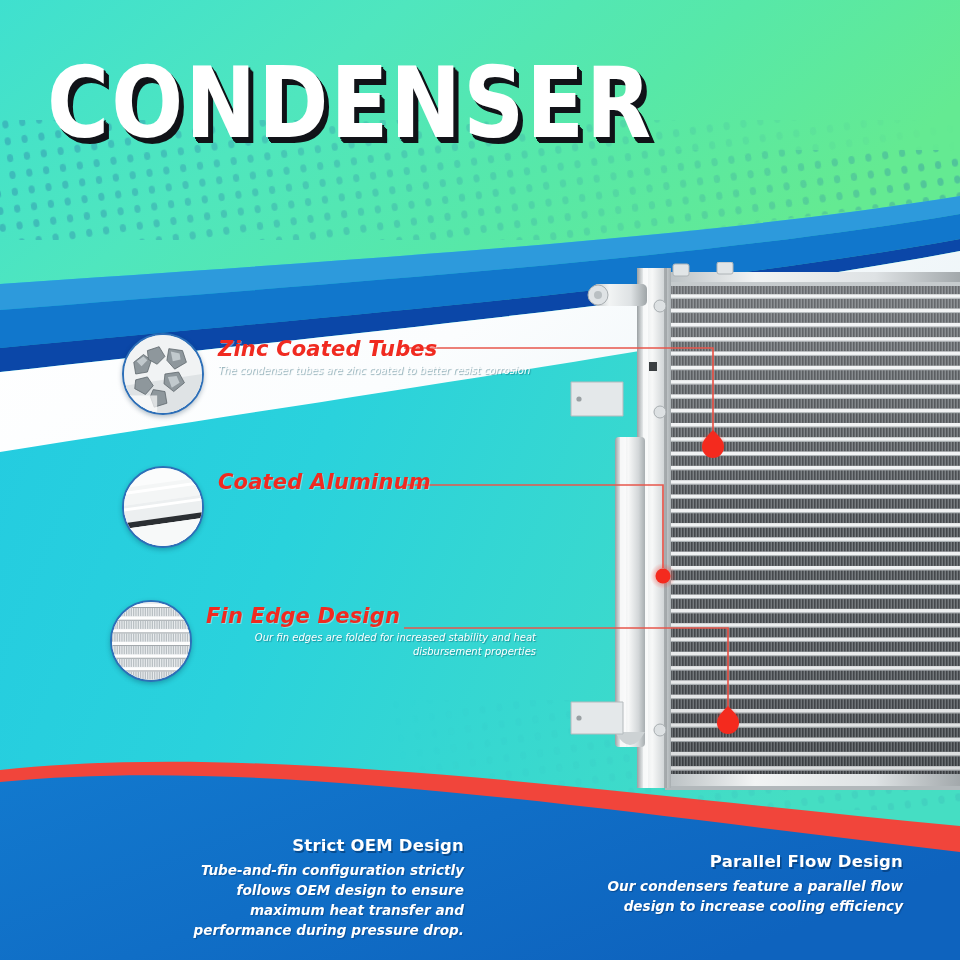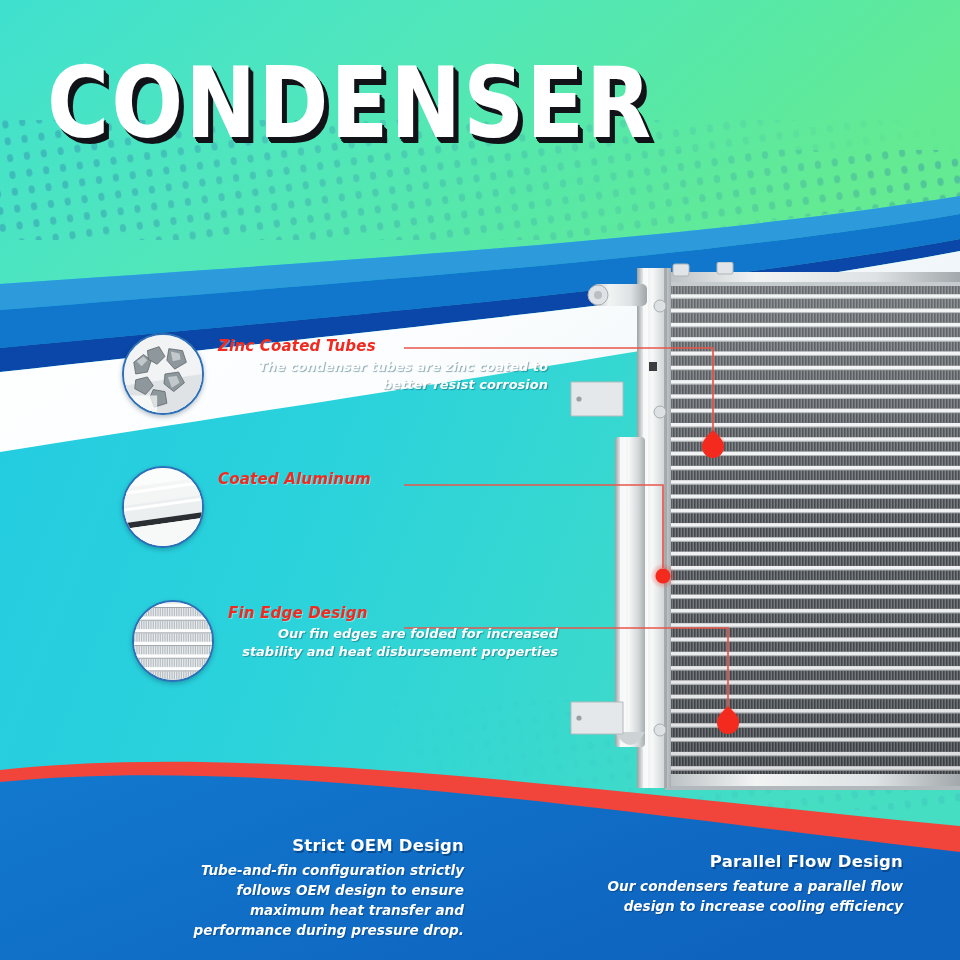--- a/index.html
+++ b/index.html
@@ -52,36 +52,36 @@
     box-shadow:0 2px 5px rgba(0,40,70,.30);
     background:#e9edf0;
     position:relative;
   }
   .f-thumb svg{display:block;width:100%;height:100%;}
   .f-text{margin-left:14px;padding-top:4px;}
   .f-head-row{display:flex;align-items:center;}
   .f-head{
     font-family:"DejaVu Sans", sans-serif;
     font-weight:700;font-style:italic;
-    font-size:15px;color:#F02A20;
+    font-size:21px;color:#F02A20;
     letter-spacing:.2px;white-space:nowrap;
     text-shadow:1px 1px 0 rgba(255,255,255,.35);
   }
   .f-body{
     font-family:"DejaVu Sans", sans-serif;
-    font-weight:700;font-style:italic;
-    font-size:13px;color:#ffffff;line-height:1.42;
+    font-weight:400;font-style:italic;
+    font-size:10px;color:#ffffff;line-height:1.42;
     margin-top:3px;
     text-shadow:1px 1px 1px rgba(0,70,90,.45);
     max-width:330px;
   }
 
   #feat0{left:122px;top:333px;}
   #feat1{left:122px;top:466px;}
-  #feat2{left:132px;top:600px;}
+  #feat2{left:110px;top:600px;}
 
   
   #connectors{position:absolute;left:0;top:0;width:960px;height:960px;z-index:24;pointer-events:none;}
 
   
   .bblock{position:absolute;z-index:28;}
   .b-head{
     font-family:"DejaVu Sans", sans-serif;
     font-weight:700;font-size:16.5px;color:#ffffff;
     letter-spacing:.2px;

